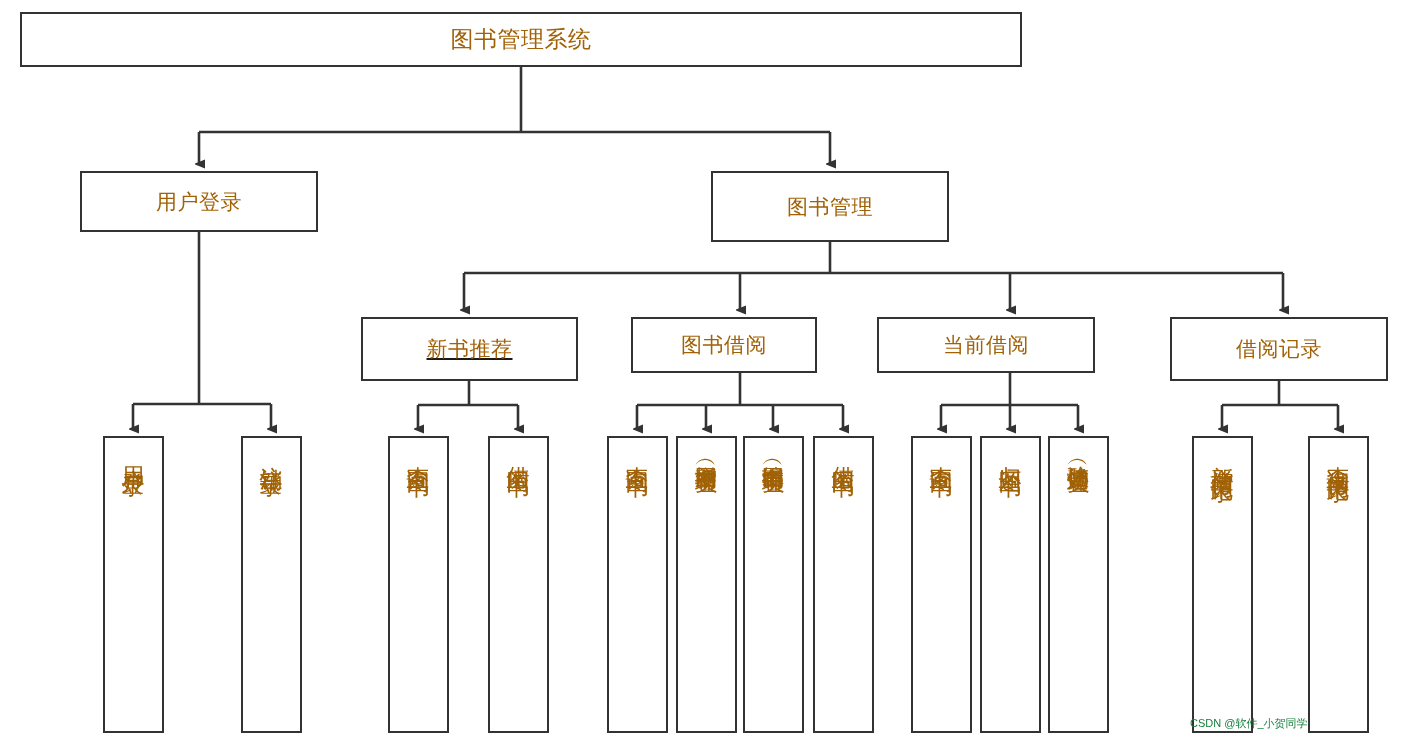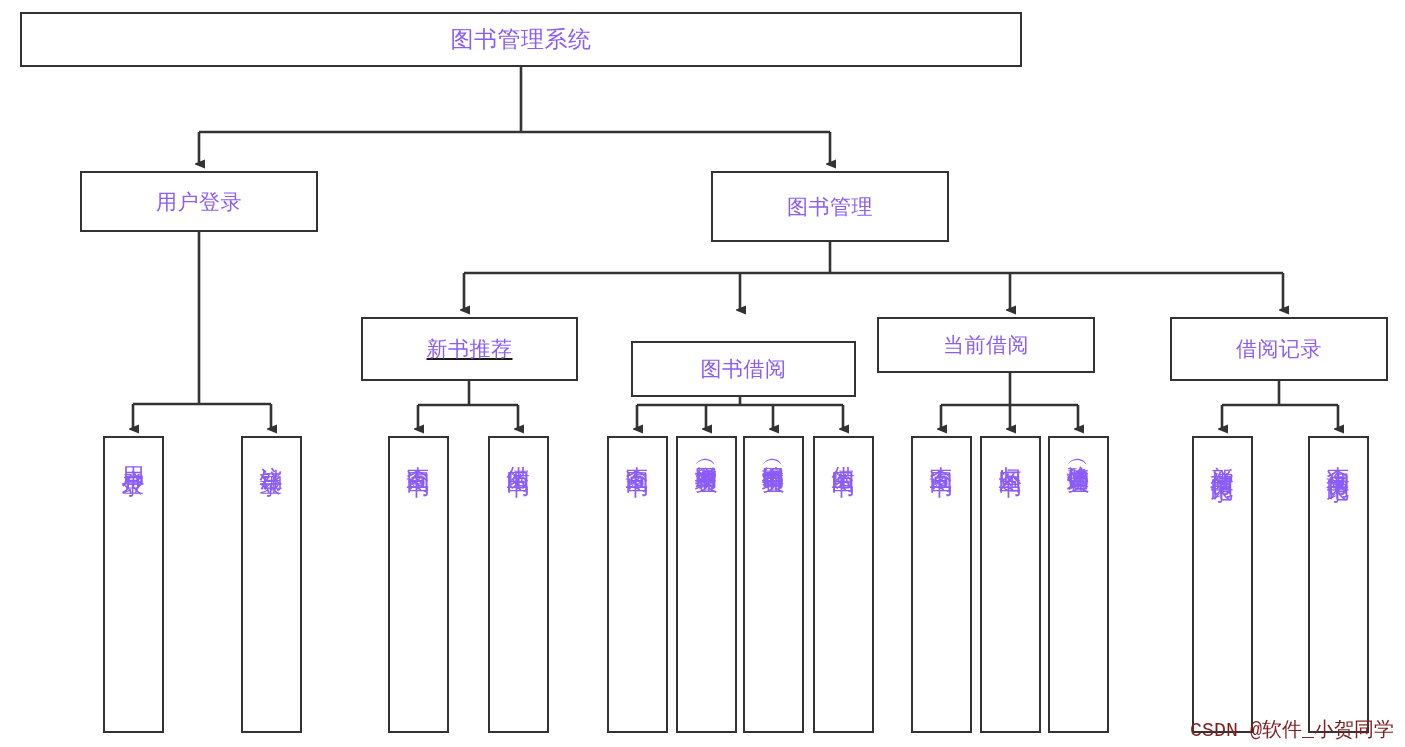--- a/index.html
+++ b/index.html
@@ -31,21 +31,21 @@
     position: absolute;
     box-sizing: border-box;
     background: #ffffff;
     border: 2.5px solid #333333;
     display: flex;
     align-items: center;
     justify-content: center;
     z-index: 2;
   }
   .node .label {
-    color: #8b5cf6;
+    color: #a16207;
     letter-spacing: 0.5px;
     white-space: nowrap;
   }
   
   .node.root .label {
     font-size: 23px;
   }
   
   .node.branch .label {
     font-size: 21px;
@@ -66,25 +66,25 @@
     text-align: left;
   }
   .node.leaf.tall .label {
     font-size: 22px;
     letter-spacing: 1px;
   }
   .watermark {
     position: absolute;
     left: 1190px;
     top: 716px;
-    font-size: 20px;
-    color: #7f1d1d;
+    font-size: 11px;
+    color: #15803d;
     white-space: nowrap;
     z-index: 5;
-    font-family: Liberation Mono, monospace;
+    font-family: Liberation Sans, sans-serif;
   }
 </style>
 </head>
 <body>
 
 <div id="canvas">
 
   <svg id="connectors" viewBox="0 0 1405 747" width="1405" height="747" xmlns="http://www.w3.org/2000/svg">
     <defs>
       <marker id="arrow" markerWidth="10" markerHeight="10" refX="4.6" refY="6" orient="auto" markerUnits="userSpaceOnUse">
@@ -144,21 +144,21 @@
   <div class="node branch" style="left:80px; top:171px; width:238px; height:61px;">
     <span class="label">用户登录</span>
   </div>
   <div class="node branch" style="left:711px; top:171px; width:238px; height:71px;">
     <span class="label">图书管理</span>
   </div>
 
   <div class="node branch" style="left:361px; top:317px; width:217px; height:64px;text-decoration:underline;">
     <span class="label">新书推荐</span>
   </div>
-  <div class="node branch" style="left:631px; top:317px; width:225px; height:56px;margin-top:24px;">
+  <div class="node branch" style="left:631px; top:317px; width:186px; height:56px;">
     <span class="label">图书借阅</span>
   </div>
   <div class="node branch" style="left:877px; top:317px; width:218px; height:56px;">
     <span class="label">当前借阅</span>
   </div>
   <div class="node branch" style="left:1170px; top:317px; width:218px; height:64px;">
     <span class="label">借阅记录</span>
   </div>
 
   <div class="node leaf" style="left:103px; top:436px; width:61px; height:297px;">

